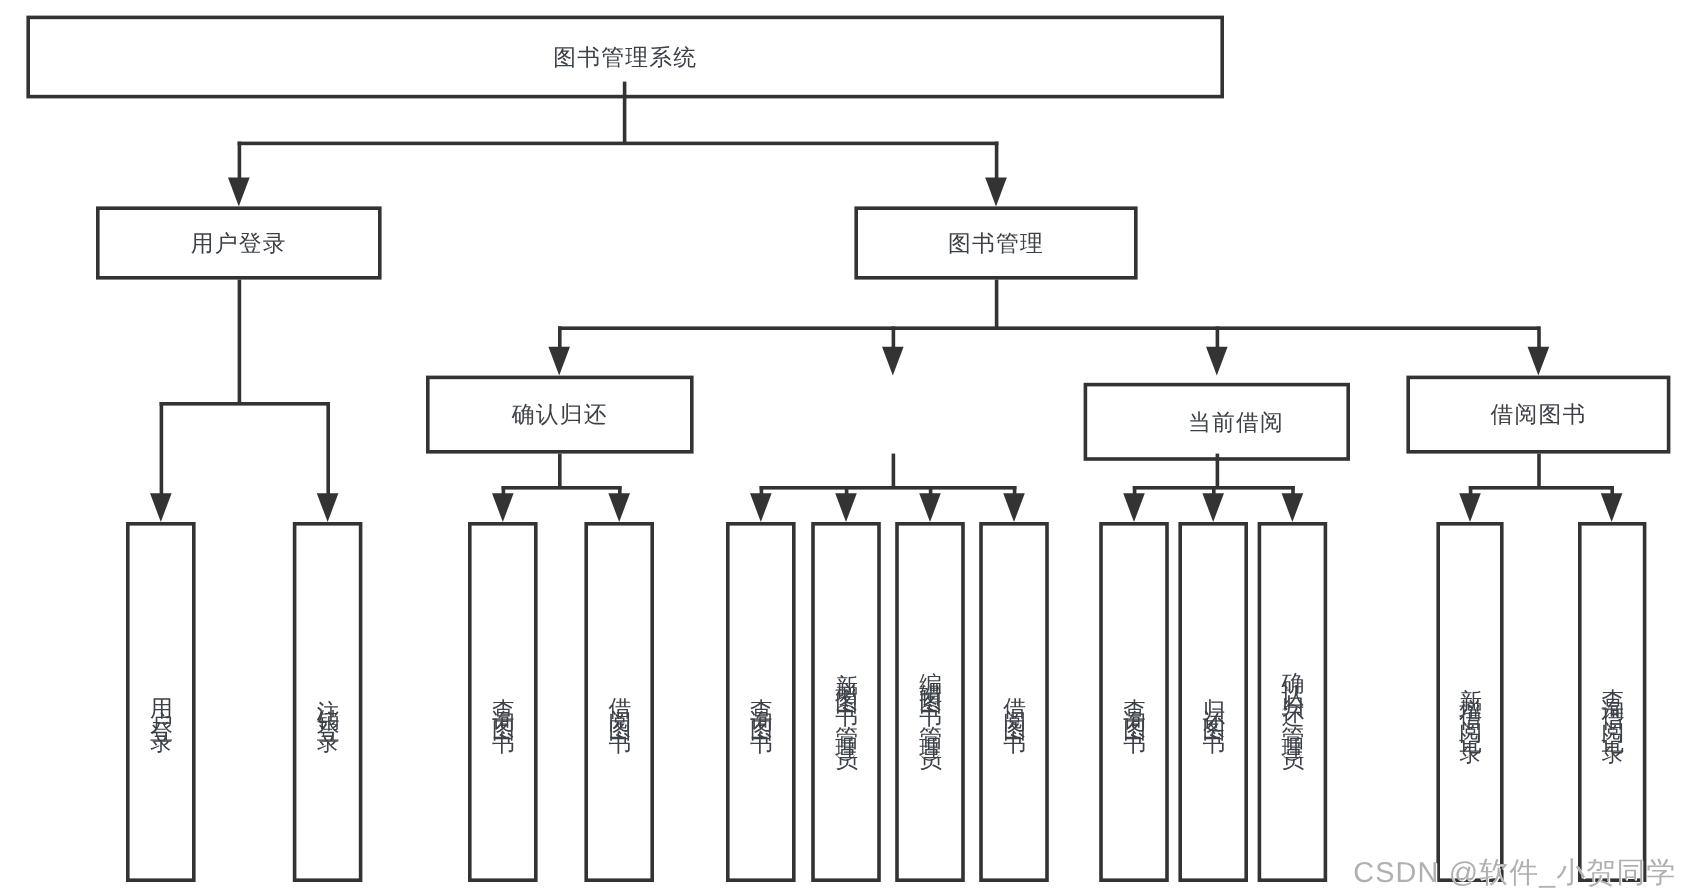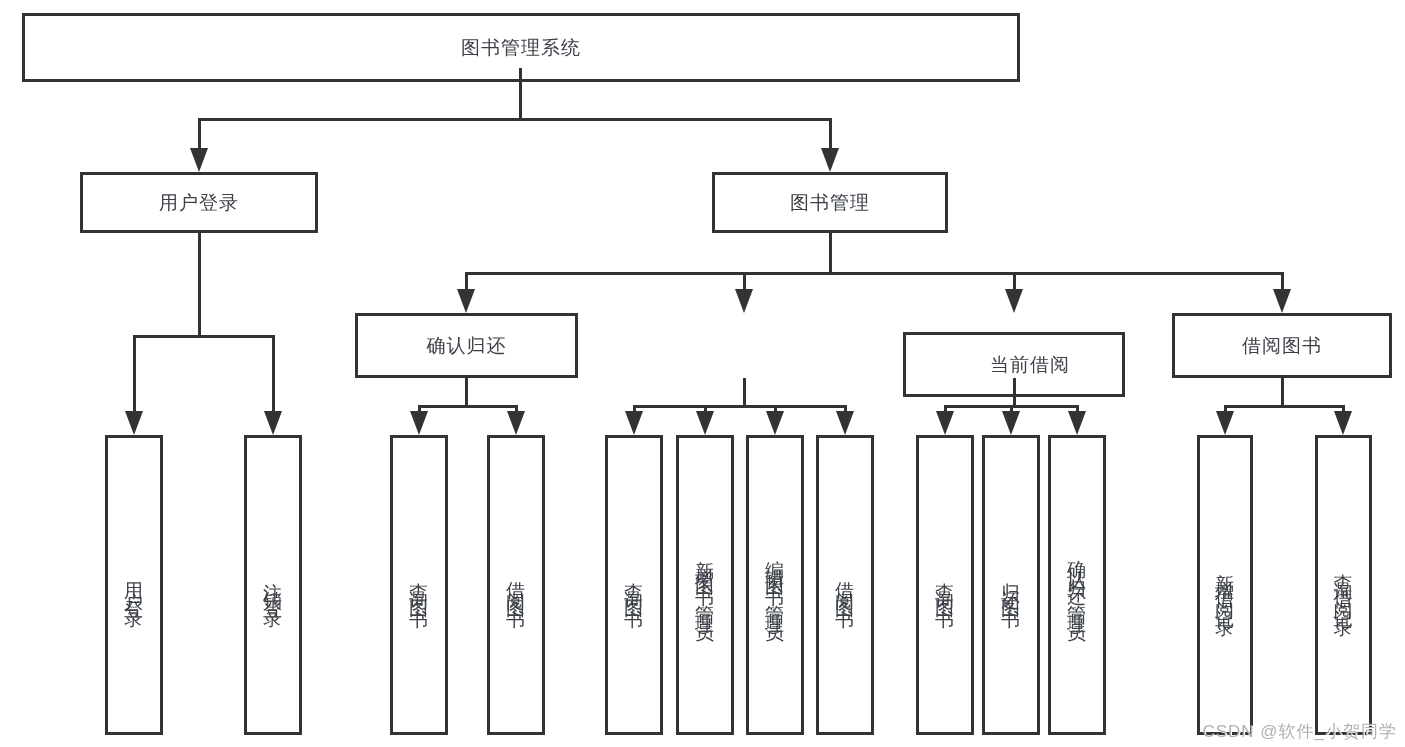--- a/index.html
+++ b/index.html
@@ -52,21 +52,21 @@
     width: 0; height: 0;
     border-left: 9px solid transparent;
     border-right: 9px solid transparent;
     border-top: 24px solid #333333;
   }
   
   .watermark {
     position: absolute;
     right: 8px;
     bottom: 4px;
-    font-size: 17px;
+    font-size: 24px;
     color: #b0b0b0;
     letter-spacing: 1px;
     text-shadow: 1px 1px 0 #ffffff;
   }
 </style>
 </head>
 <body>
 
 <div id="canvas">
 
@@ -102,21 +102,21 @@
   <div class="v" style="left:743px;  top:272px; height:19px;"></div>
   <div class="a" style="left:735px;  top:289px;"></div>
   <div class="v" style="left:1013px; top:272px; height:19px;"></div>
   <div class="a" style="left:1005px; top:289px;"></div>
   <div class="v" style="left:1281px; top:272px; height:19px;"></div>
   <div class="a" style="left:1273px; top:289px;"></div>
 
   <div class="node" style="left:355px; top:313px; width:223px; height:65px;">
     <span>确认归还</span>
   </div>
-  <div class="node" style="left:903px; top:332px; width:222px; height:65px;padding-left:32px;">
+  <div class="node" style="left:903px; top:319px; width:222px; height:65px;padding-left:32px;">
     <span>当前借阅</span>
   </div>
   <div class="node" style="left:1172px; top:313px; width:220px; height:65px;">
     <span>借阅图书</span>
   </div>
 
   <div class="v" style="left:465px; top:378px; height:29px;"></div>
   <div class="h" style="left:418px; top:405px; width:100px;"></div>
   <div class="v" style="left:418px; top:405px; height:8px;"></div>
   <div class="a" style="left:410px; top:411px;"></div>

